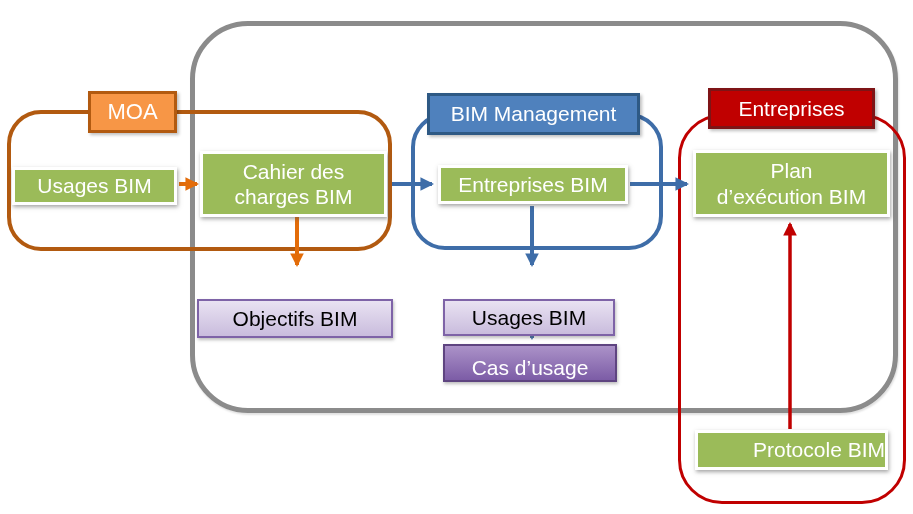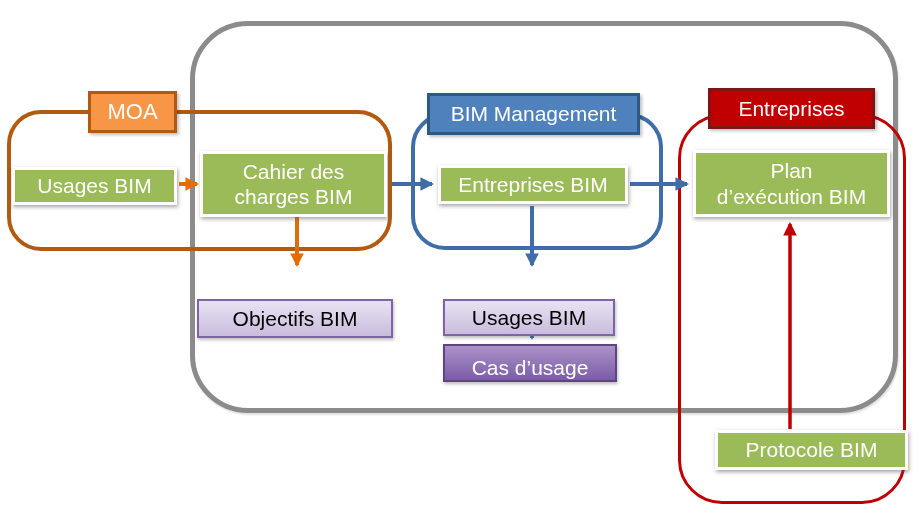--- a/index.html
+++ b/index.html
@@ -97,21 +97,21 @@
     border:2px solid var(--purple-dark-border);
     color:#ffffff;font-size:21px;
     box-shadow:1px 2px 3px rgba(90,90,90,0.4);
   }
 
   
   .node-charte{left:12px;top:167px;width:165px;height:38px;}
   .node-cahier{left:200px;top:151px;width:187px;height:66px;}
   .node-convention{left:438px;top:165px;width:190px;height:39px;}
   .node-plan{left:693px;top:150px;width:197px;height:67px;}
-  .node-protocole{left:715px;top:430px;width:193px;height:40px;}
+  .node-protocole{left:695px;top:430px;width:193px;height:40px;justify-content:flex-end;}
   .node-objectifs{left:197px;top:271px;width:196px;height:39px;}
   .node-usages{left:443px;top:271px;width:172px;height:37px;}
   .node-cas{left:443px;top:344px;width:174px;height:38px;align-items:flex-end;}
   .two-line span{display:block;}
 </style>
 </head>
 <body>
 
 <div class="canvas">
 

